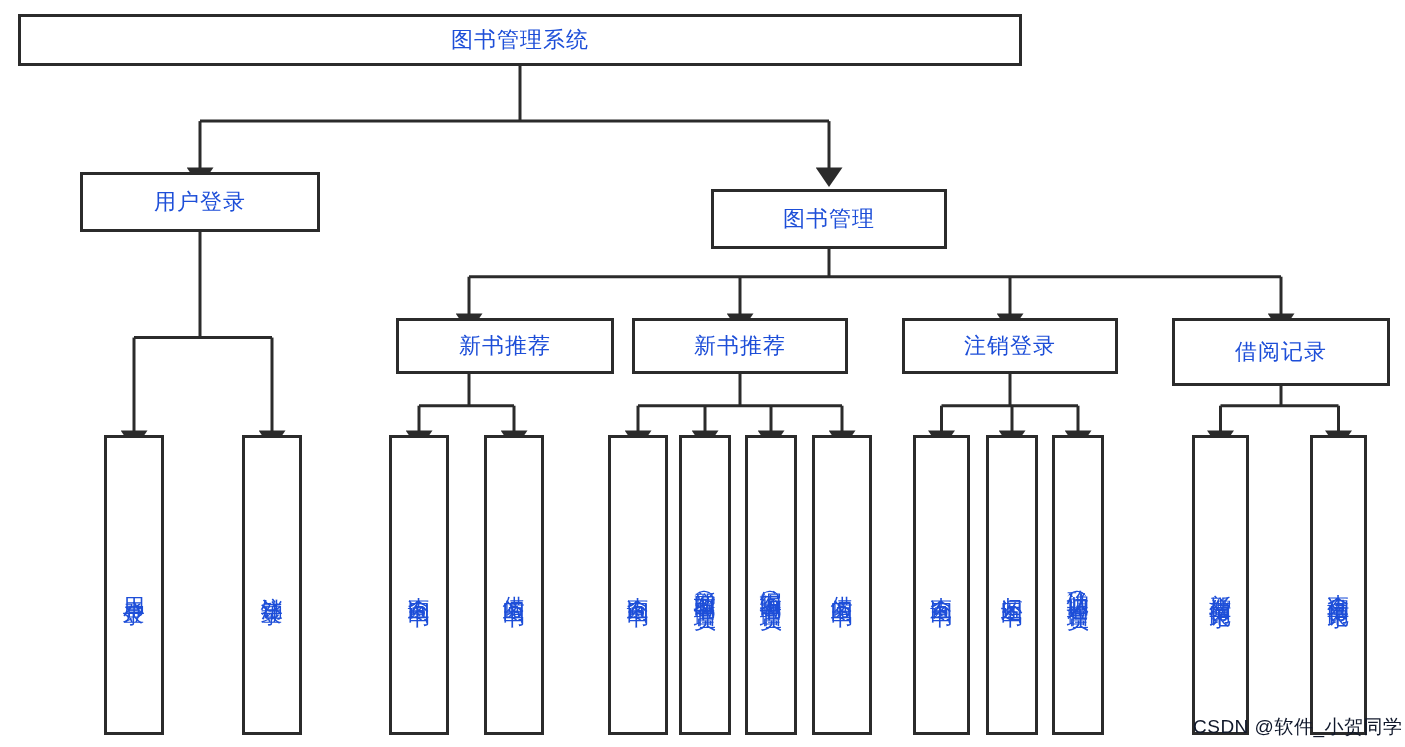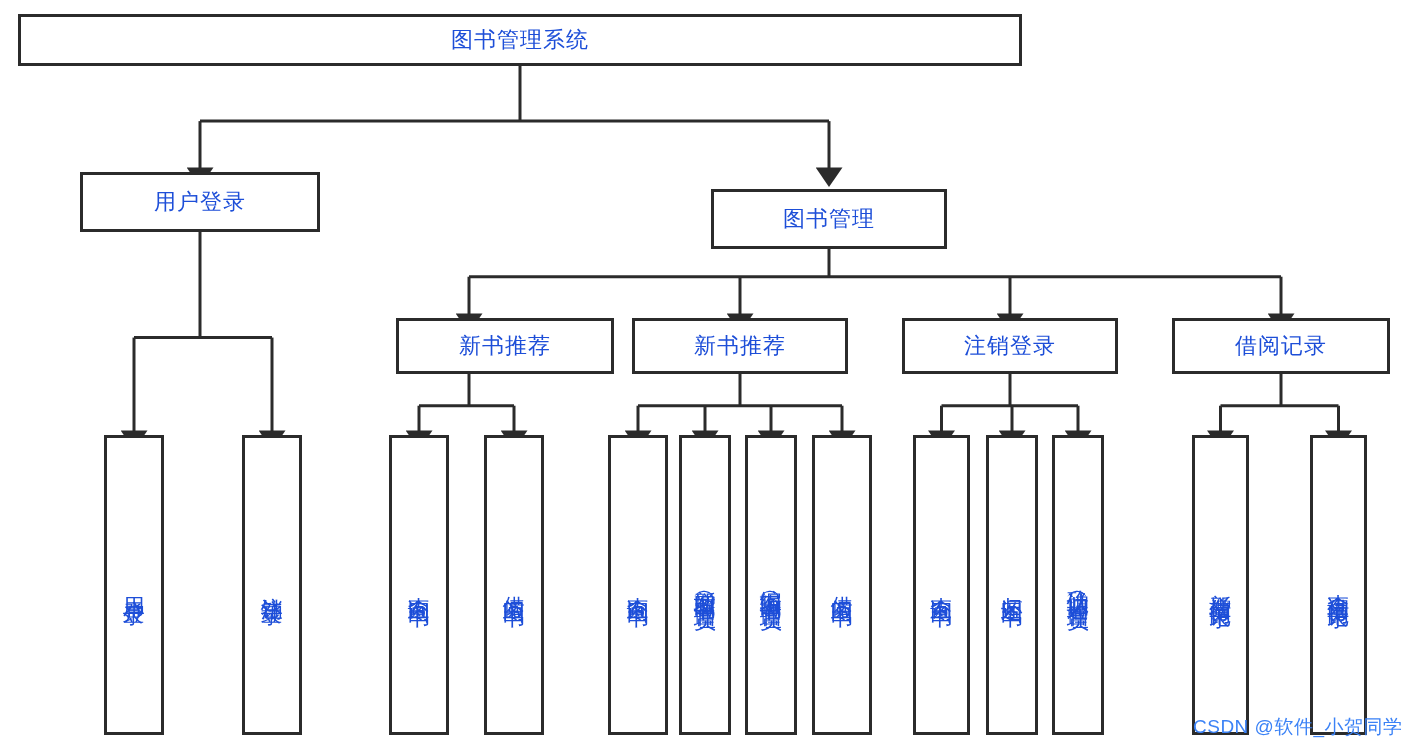--- a/index.html
+++ b/index.html
@@ -128,21 +128,21 @@
   <div id="level3-host">
       <div class="node horiz" style="left: 360px; top: 318px; width: 218px; height: 56px; margin-left: 36px;">
         <span class="nlabel">新书推荐</span>
       </div>
       <div class="node horiz" style="left: 632px; top: 318px; width: 216px; height: 56px;">
         <span class="nlabel">新书推荐</span>
       </div>
       <div class="node horiz" style="left: 902px; top: 318px; width: 216px; height: 56px;">
         <span class="nlabel">注销登录</span>
       </div>
-      <div class="node horiz" style="left: 1172px; top: 318px; width: 218px; height: 56px;">
+      <div class="node horiz" style="left: 1172px; top: 318px; width: 218px; height: 68px;">
         <span class="nlabel">借阅记录</span>
       </div>
     </div>
   <div id="leaves-host">
       <div class="node vert" style="left: 104px; top: 435px; width: 60px; height: 300px;">
         <span class="nlabel">用户登录</span>
       </div>
       <div class="node vert" style="left: 242px; top: 435px; width: 60px; height: 300px;">
         <span class="nlabel">注销登录</span>
       </div>
@@ -174,15 +174,15 @@
         <span class="nlabel">确认归还（管理员）</span>
       </div>
       <div class="node vert" style="left: 1192px; top: 435px; width: 57px; height: 300px;">
         <span class="nlabel">新增借阅记录</span>
       </div>
       <div class="node vert" style="left: 1310px; top: 435px; width: 57px; height: 300px;">
         <span class="nlabel">查询借阅记录</span>
       </div>
     </div>
 
-  <div class="watermark" style="left: 1193px; top: 714px; color: #3b82f6;">CSDN @软件_小贺同学</div>
+  <div class="watermark" style="left: 1193px; top: 714px; color: #0f172a;">CSDN @软件_小贺同学</div>
 
 </div>
 
 </body></html>

